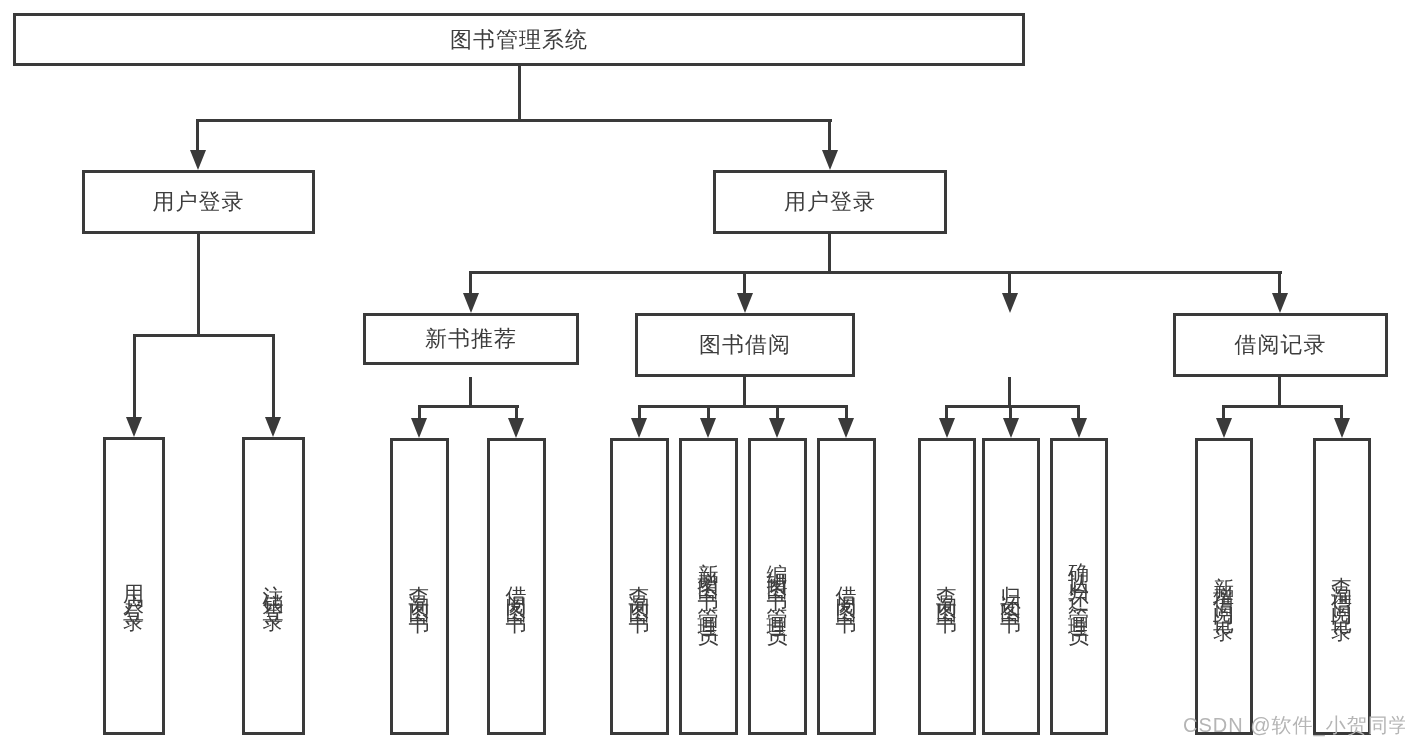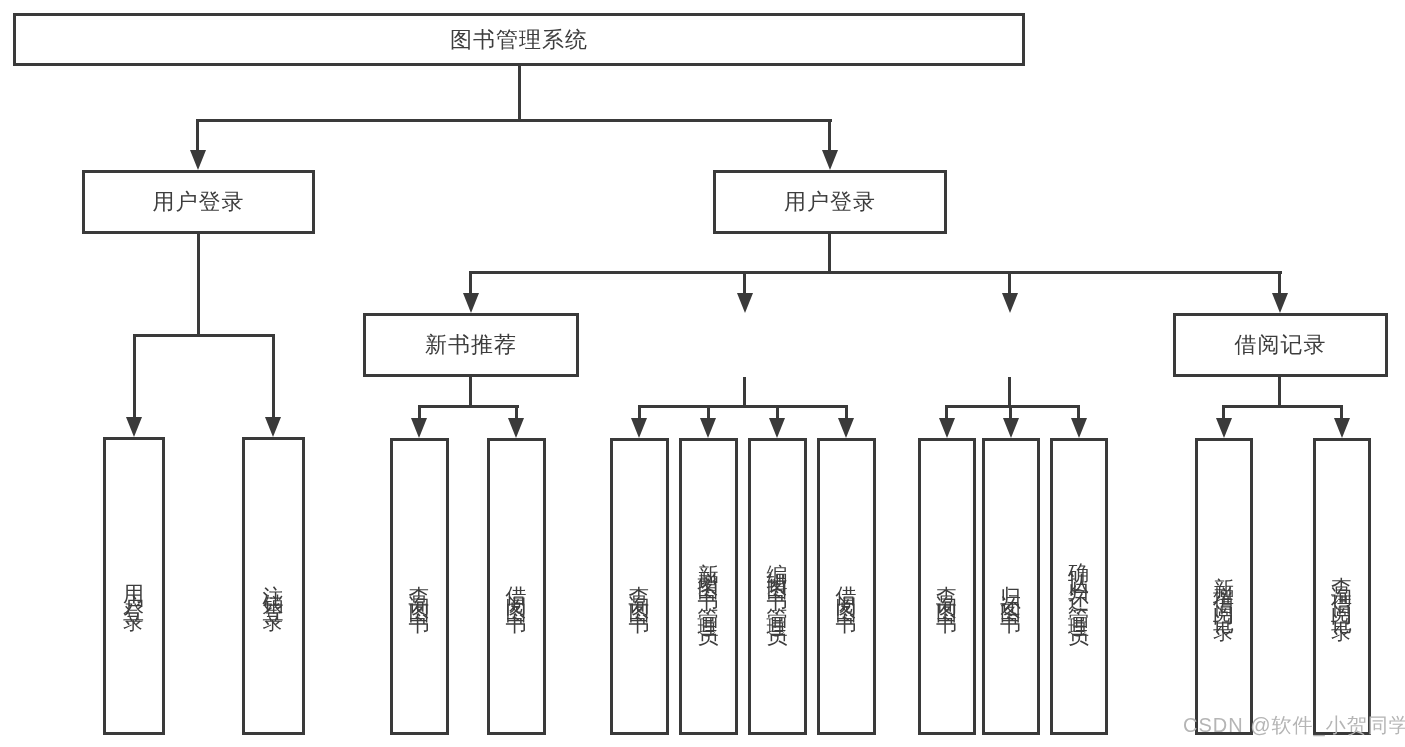--- a/index.html
+++ b/index.html
@@ -65,21 +65,22 @@
   <div class="hline" style="left:469px;top:271px;width:813px"></div>
   <div class="vline" style="left:469px;top:274px;height:21px"></div>
   <div class="arrow" style="left:463px;top:293px"></div>
   <div class="vline" style="left:743px;top:274px;height:21px"></div>
   <div class="arrow" style="left:737px;top:293px"></div>
   <div class="vline" style="left:1008px;top:274px;height:21px"></div>
   <div class="arrow" style="left:1002px;top:293px"></div>
   <div class="vline" style="left:1278px;top:274px;height:21px"></div>
   <div class="arrow" style="left:1272px;top:293px"></div>
 
-  <div class="box hbox" style="left:363px;top:313px;width:216px;height:64px">新书推荐</div>
+  <div class="box hbox" style="left:363px;top:313px;width:216px;height:52px">新书推荐</div>
+  <div class="box hbox" style="left:635px;top:313px;width:220px;height:64px">图书借阅</div>
   <div class="box hbox" style="left:1173px;top:313px;width:215px;height:64px">借阅记录</div>
 
   <div class="vline" style="left:469px;top:377px;height:31px"></div>
   <div class="hline" style="left:418px;top:405px;width:101px"></div>
   <div class="vline" style="left:418px;top:408px;height:12px"></div>
   <div class="arrow" style="left:411px;top:418px"></div>
   <div class="vline" style="left:515px;top:408px;height:12px"></div>
   <div class="arrow" style="left:508px;top:418px"></div>
 
   <div class="vline" style="left:743px;top:377px;height:31px"></div>

